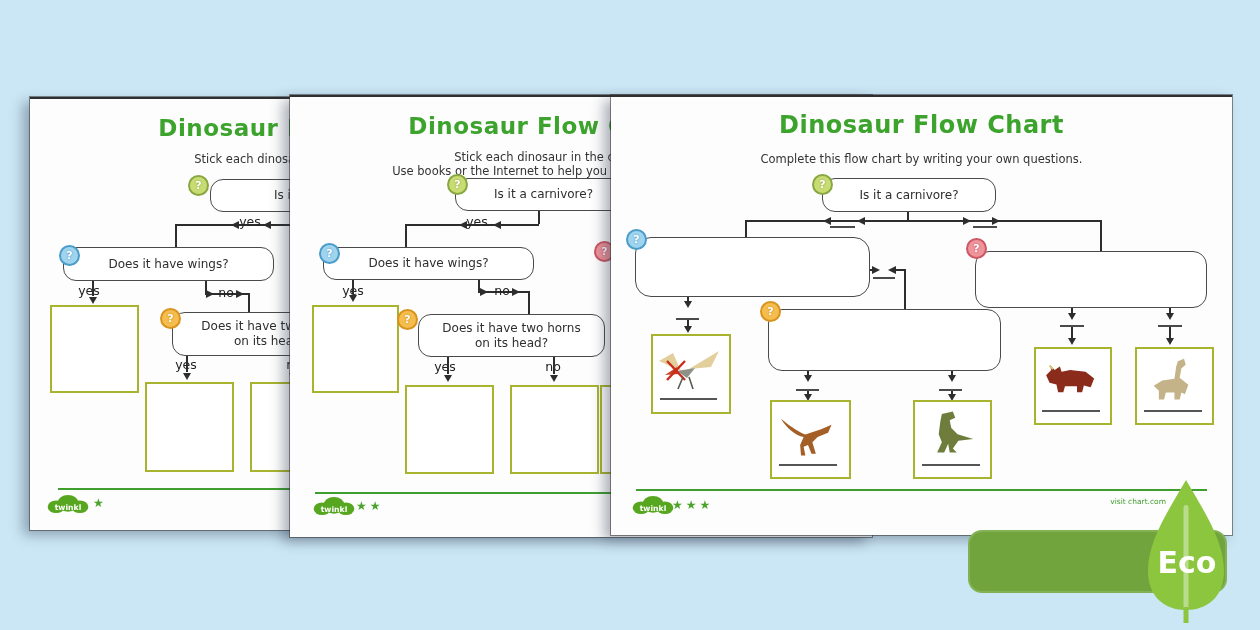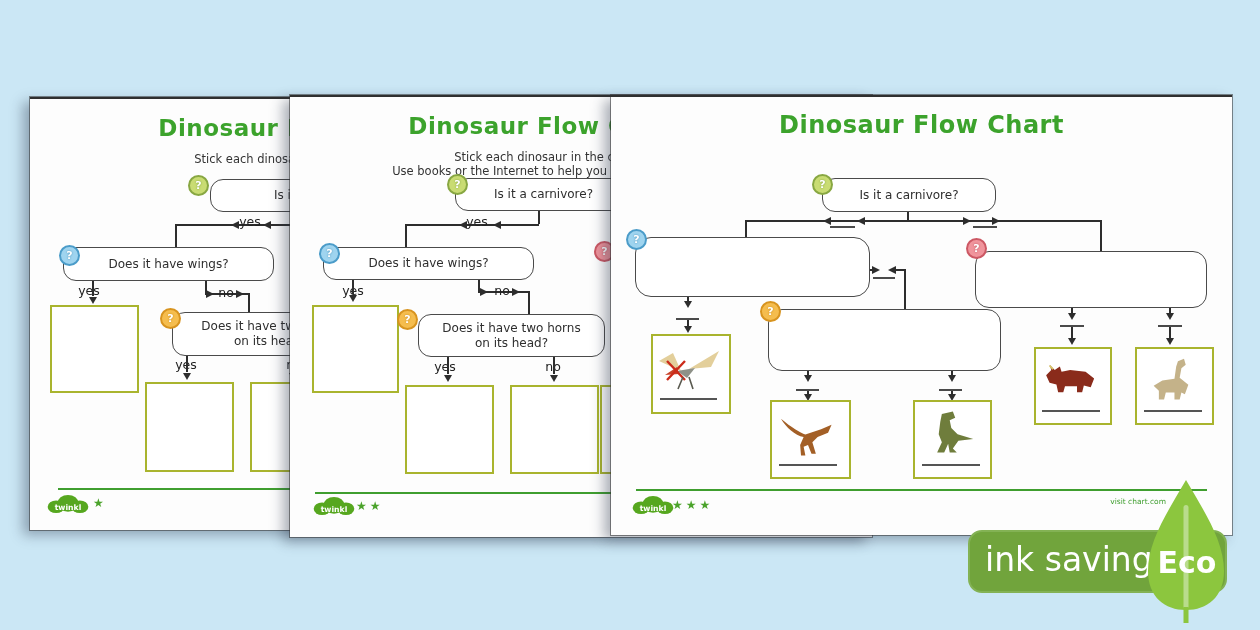--- a/index.html
+++ b/index.html
@@ -171,20 +171,21 @@
           <ellipse cx="30" cy="14" rx="15" ry="12"></ellipse>
           <ellipse cx="47" cy="19" rx="12" ry="9"></ellipse>
         </g>
       <text x="30" y="23" fill="#fff" font-size="11" font-weight="bold" text-anchor="middle">twinkl</text>
     </svg>
     <div class="stars" style="left:66px;top:402px;">★★</div>
   </div>
 
   <div class="page" style="left:611px;top:95px;width:621px;height:438px;z-index:3;">
     <div class="ptitle" style="left:0;top:14px;width:621px;font-size:24px;">Dinosaur Flow Chart</div>
+    <div class="psub" style="left:0;top:55px;width:621px;">Complete this flow chart by writing your own questions.</div>
 
     <div class="qc qc-green" style="left:201px;top:77px;">?</div>
     <div class="qbox" style="left:211px;top:81px;width:172px;height:32px;">
       <div class="q">Is it a carnivore?</div>
     </div>
 
     <div class="vl" style="left:296px;top:113px;height:10px;"></div>
     <div class="hl" style="left:134px;top:123px;width:355px;"></div>
     <div class="ar ar-l" style="left:212px;top:120px;"></div>
     <div class="ar ar-l" style="left:246px;top:120px;"></div>
@@ -287,21 +288,20 @@
           <ellipse cx="30" cy="14" rx="15" ry="12"></ellipse>
           <ellipse cx="47" cy="19" rx="12" ry="9"></ellipse>
         </g>
       <text x="30" y="23" fill="#fff" font-size="11" font-weight="bold" text-anchor="middle">twinkl</text>
     </svg>
     <div class="stars" style="left:61px;top:401px;">★★★</div>
     <div class="visit" style="left:420px;top:400px;width:135px;">visit chart.com</div>
   </div>
 
   <div id="eco-badge"></div>
-  <div id="eco-text">ink saving</div>
   <svg id="eco-leaf" width="92" height="150" viewBox="0 0 92 150">
     <path d="M46 3 C64 34 84 64 84 94 C84 120 67 133 46 133 C25 133 8 120 8 94 C8 64 28 34 46 3 Z" fill="#8cc63e"></path>
     <rect x="43.5" y="28" width="5" height="104" rx="2.5" fill="#b9dc8c"></rect>
     <rect x="43.5" y="130" width="5" height="16" fill="#8cc63e"></rect>
   </svg>
   <div id="eco-word">Eco</div>
 
 </div>
 
 </body></html>

